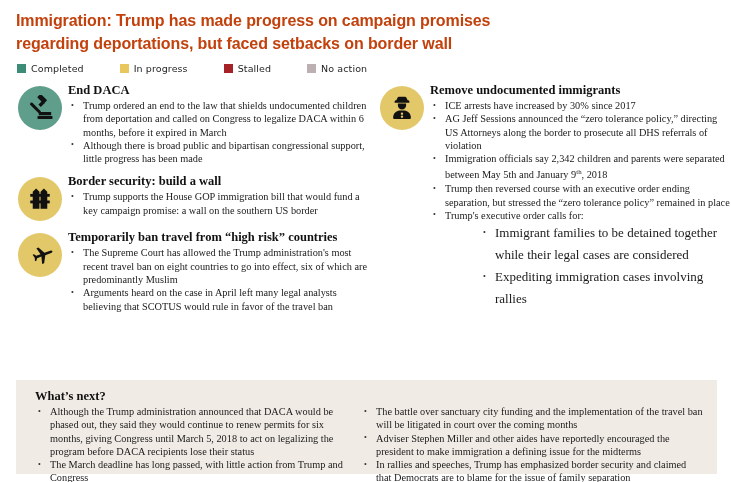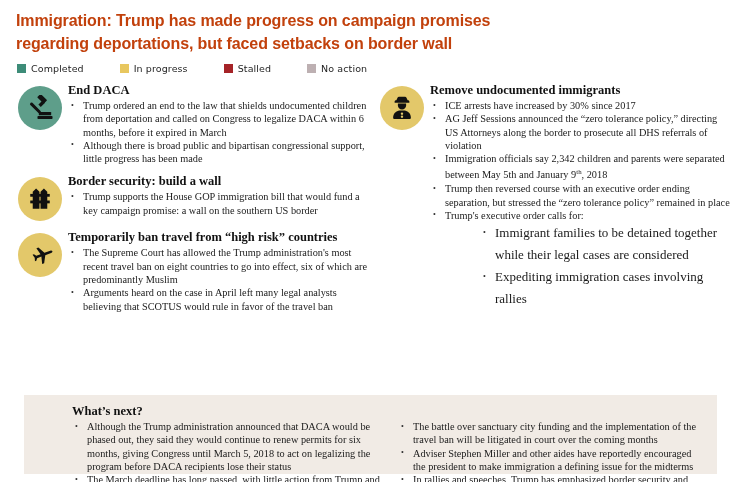--- a/index.html
+++ b/index.html
@@ -140,26 +140,25 @@
     left: 2px;
     top: -0.5px;
     font-size: 8px;
     color: #333;
   }
   sup { font-size: 6.8px; }
 
   
   .whats-next {
     position: absolute;
-    left: 24px;
+    left: 16px;
     right: 14px;
     bottom: 8px;
-    height: 79px;
+    height: 94px;
     background: #f1ebe5;
-    padding-left: 29px;
   }
   .wn-inner {
     padding: 9px 14px 0 19px;
     display: flex;
     gap: 10px;
   }
   .wn-left { width: 316px; flex: none; }
   .wn-right { flex: 1; padding-top: 16px; }
   .wn-heading {
     font-family: "Liberation Serif", "DejaVu Serif", serif;

